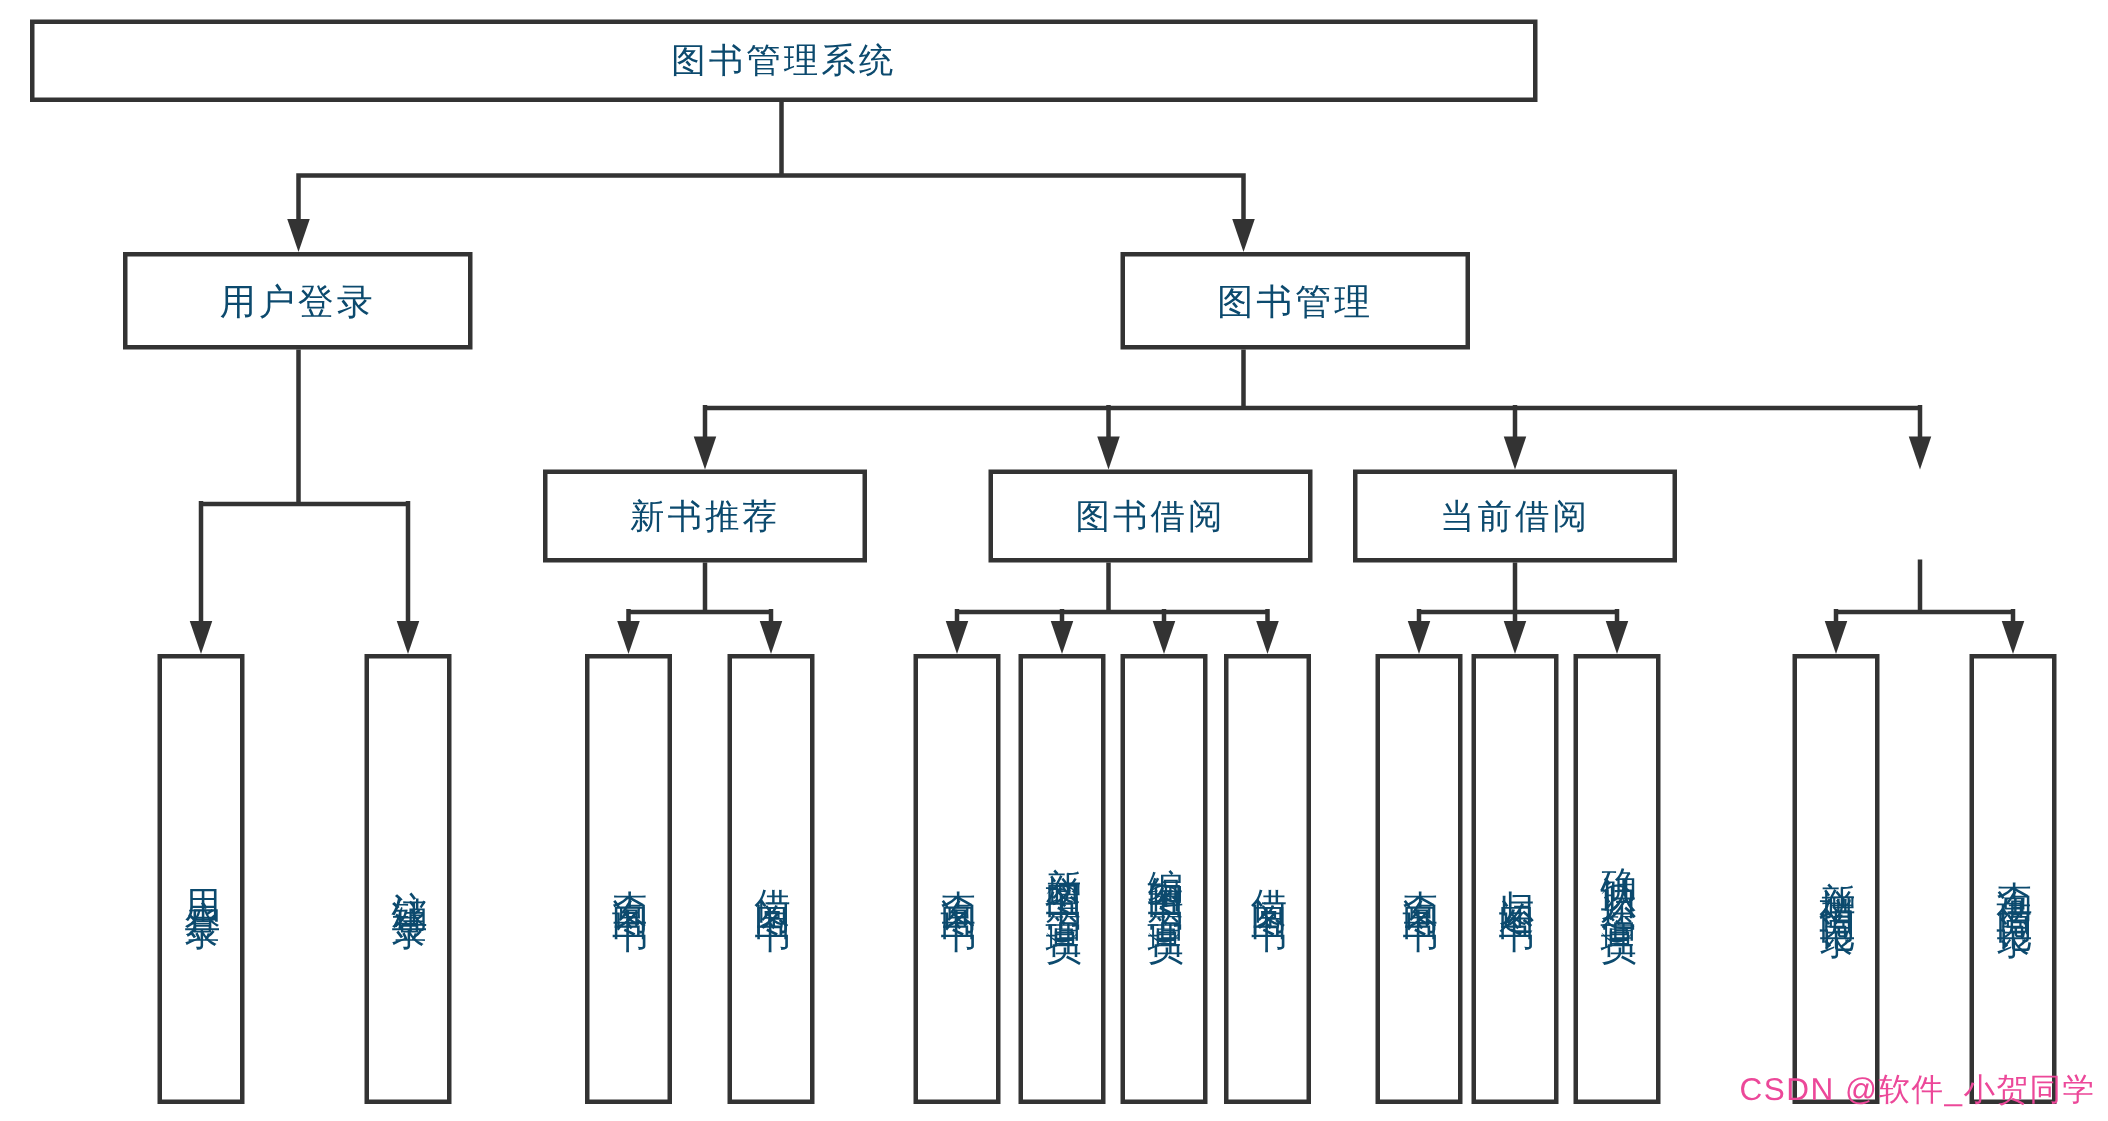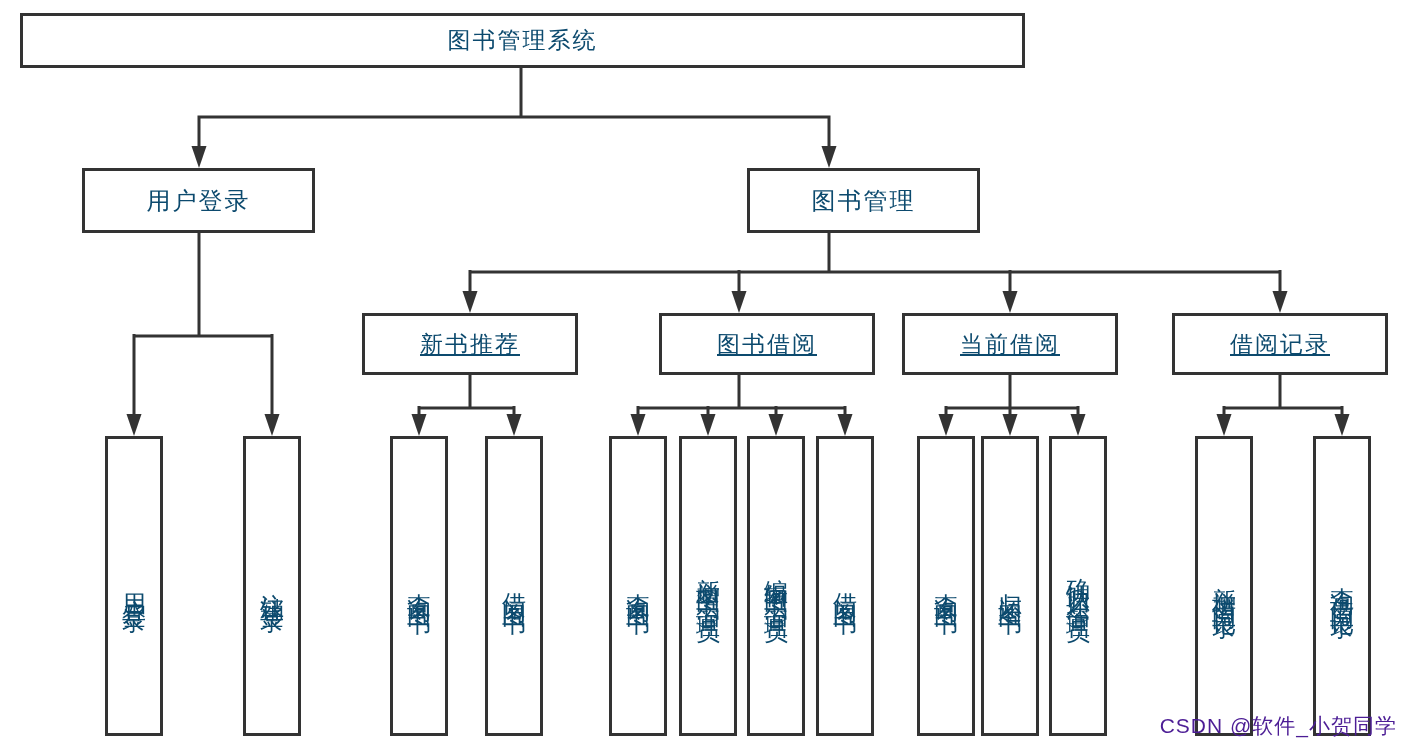--- a/index.html
+++ b/index.html
@@ -41,38 +41,37 @@
   }
   .lvl2 {
     top: 168px;
     width: 233px; height: 65px;
     font-size: 24px;
   }
   .lvl3 {
     top: 313px;
     width: 216px; height: 62px;
     font-size: 23px;
-    text-decoration: underline;
   }
   .leaf {
     top: 436px;
     width: 58px; height: 300px;
     writing-mode: vertical-rl;
     text-orientation: mixed;
     font-size: 24px;
     letter-spacing: 6px;
     white-space: normal;
   }
   .watermark {
     position: absolute;
     right: 8px;
     top: 712px;
     font-size: 21px;
     letter-spacing: 1px;
-    color: #4c1d95;
+    color: #ec4899;
     z-index: 5;
   }
 </style>
 </head>
 <body>
 
 <div id="canvas">
 
   <svg id="wires" viewBox="0 0 1405 747" xmlns="http://www.w3.org/2000/svg">
     <g stroke="#333333" stroke-width="3" fill="none">
@@ -108,21 +107,20 @@
   </svg>
 
   <div class="node root">图书管理系统</div>
 
   <div class="node lvl2" style="left:82px;">用户登录</div>
   <div class="node lvl2" style="left:712px;margin-left:35px;">图书管理</div>
 
   <div class="node lvl3" style="left:362px;">新书推荐</div>
   <div class="node lvl3" style="left:631px;margin-left:28px;">图书借阅</div>
   <div class="node lvl3" style="left:902px;text-align:right;">当前借阅</div>
-  <div class="node lvl3" style="left:1172px;">借阅记录</div>
 
   <div class="node leaf" style="left:105px;">用户登录</div>
   <div class="node leaf" style="left:243px;">注销登录</div>
 
   <div class="node leaf" style="left:390px;">查询图书</div>
   <div class="node leaf" style="left:485px;">借阅图书</div>
 
   <div class="node leaf" style="left:609px;">查询图书</div>
   <div class="node leaf" style="left:679px;">新增图书（管理员）</div>
   <div class="node leaf" style="left:747px;">编辑图书（管理员）</div>

